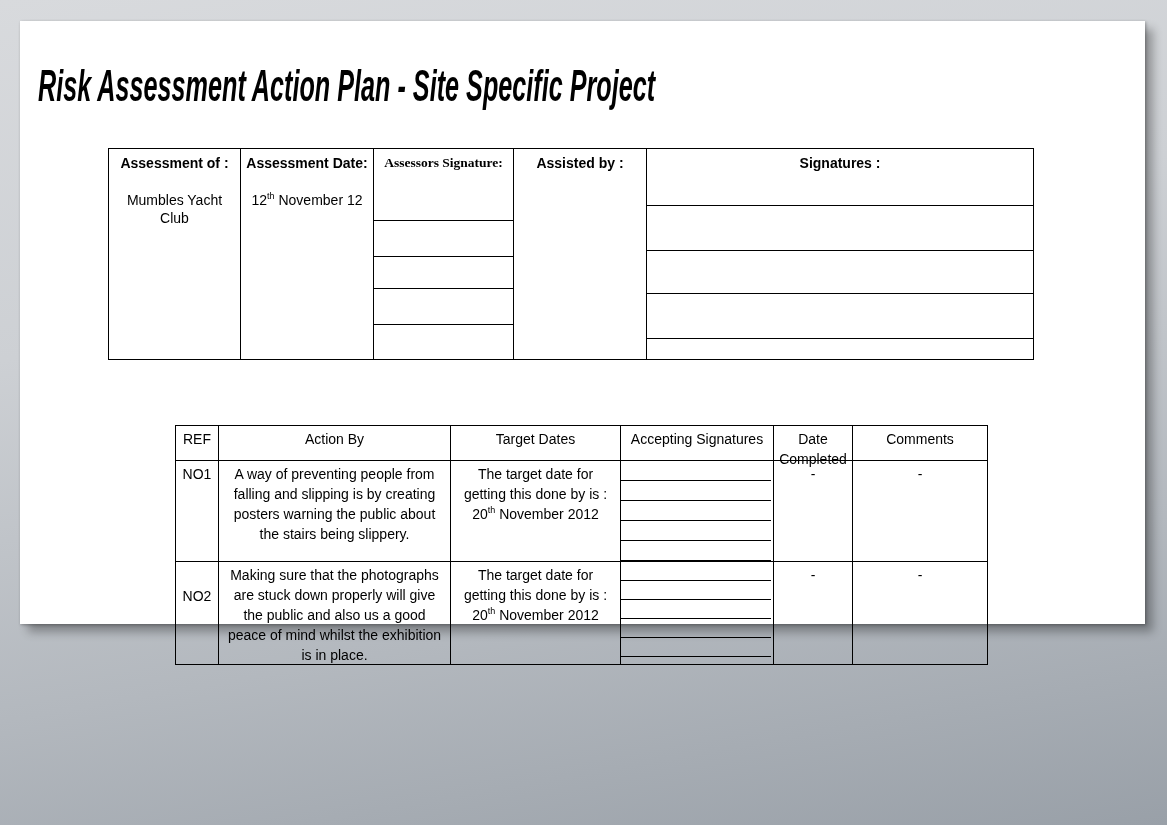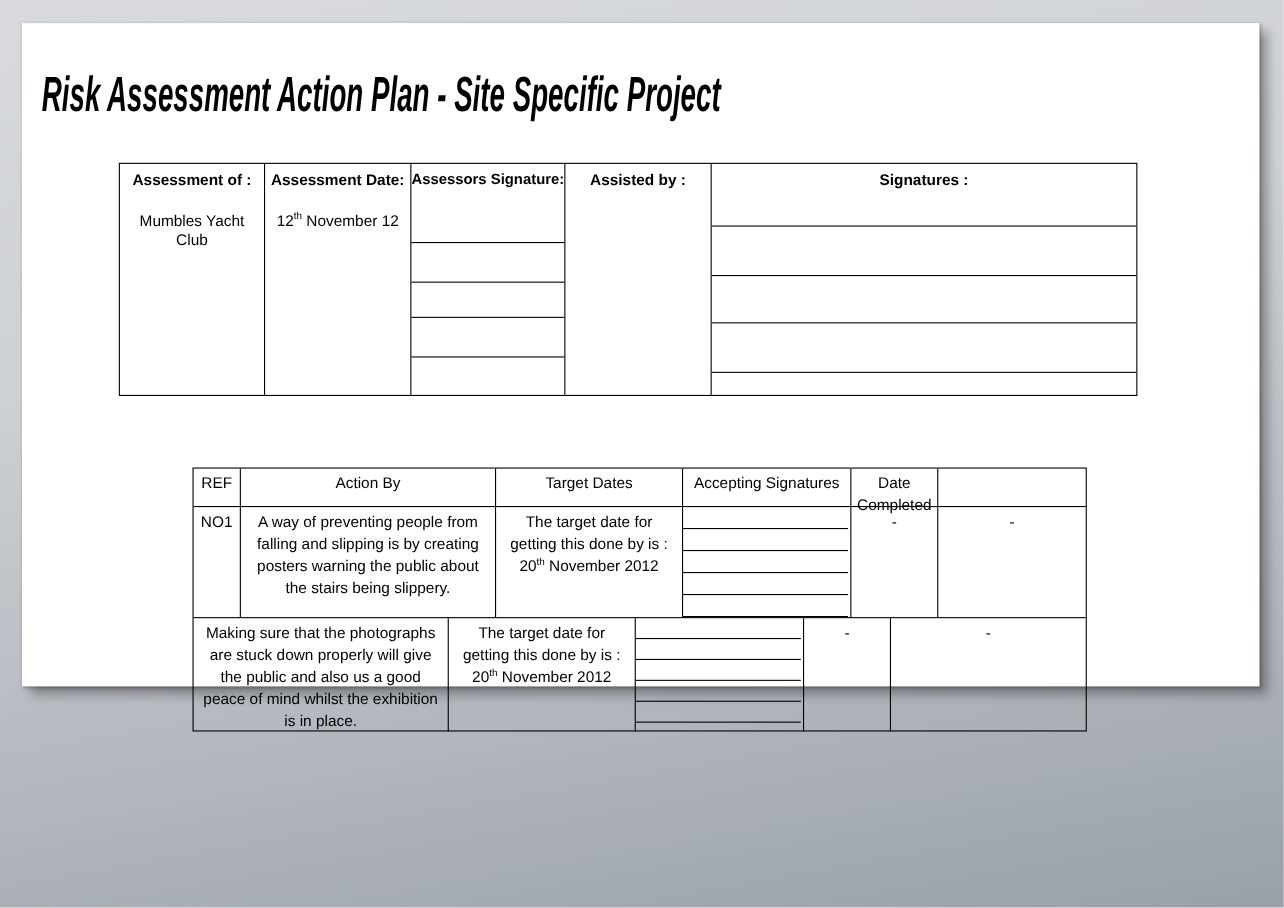--- a/index.html
+++ b/index.html
@@ -24,21 +24,21 @@
   
   .t1 {
     position:absolute; left:88px; top:127px; width:926px; height:212px;
     border:1.5px solid #000; box-sizing:border-box;
     display:flex; font-size:14px; line-height:1.3; text-align:center;
   }
   .t1col { box-sizing:border-box; border-right:1.5px solid #000; display:flex; flex-direction:column; }
   .t1col.last { border-right:none; flex:1;gap:16px; }
   .w1{width:132px}.w2{width:133px}.w3{width:132px}.w4{width:140px}.w5{width:124px}.w6{width:133px}
   .t1 .hdr { font-weight:bold; padding:5px 4px 0 4px; }
-  .t1 .hdr.nowrap { white-space:nowrap; padding-left:0; padding-right:0; font-size:13.5px; }
+  .t1 .hdr.nowrap { white-space:nowrap; padding-left:0; padding-right:0; font-size:13.5px;font-family:Liberation Serif, serif; }
   .t1 .val { margin-top:19px; padding:0 8px; }
   .t1 .val.tight { margin-top:0; padding:0 10px; }
   .t1cell { box-sizing:border-box; border-bottom:1.5px solid #000; padding-top:4px; }
   .t1cell.hrow { height:72px; padding-top:0; }
   .t1cell.h36 { height:36px; }
   .t1cell.h32 { height:32px; }
   .t1cell.hlast { flex:1; border-bottom:none; }
   .name-first { margin-top:21px; }
   .wavy {
     text-decoration-line:underline; text-decoration-style:wavy;
@@ -110,20 +110,21 @@
   </div>
 
   <div class="t2">
 
     <div class="t2row hdr2">
       <div class="t2cell cw-ref">REF</div>
       <div class="t2cell cw-action">Action By</div>
       <div class="t2cell cw-target">Target Dates</div>
       <div class="t2cell cw-accsig">Accepting Signatures</div>
       <div class="t2cell cw-datec">Date Completed</div>
+      <div class="t2cell lastc">Comments</div>
     </div>
 
     <div class="t2row r1">
       <div class="t2cell cw-ref">NO1</div>
       <div class="t2cell cw-action">A way of preventing people from falling and slipping is by creating posters warning the public about the stairs being slippery.</div>
       <div class="t2cell cw-target">
         <div>The target date for getting this done by is :</div>
         <div><span>20</span><sup class="ord">th</sup><span> November 2012</span></div>
       </div>
       <div class="t2cell cw-accsig accsig">
@@ -131,20 +132,21 @@
         <div class="sigbox sb20"></div>
         <div class="sigbox sb20"></div>
         <div class="sigbox sb20"></div>
         <div class="sigbox sb20"></div>
       </div>
       <div class="t2cell cw-datec">-</div>
       <div class="t2cell lastc">-</div>
     </div>
 
     <div class="t2row r2">
+      <div class="t2cell cw-ref refpad">NO2</div>
       <div class="t2cell cw-action">Making sure that the photographs are stuck down properly will give the public and also us a good peace of mind whilst the exhibition is in place.</div>
       <div class="t2cell cw-target">
         <div>The target date for getting this done by is :</div>
         <div><span>20</span><sup class="ord">th</sup><span> November 2012</span></div>
       </div>
       <div class="t2cell cw-accsig accsig">
         <div class="sigbox sb19"></div>
         <div class="sigbox sb19"></div>
         <div class="sigbox sb19"></div>
         <div class="sigbox sb19"></div>

